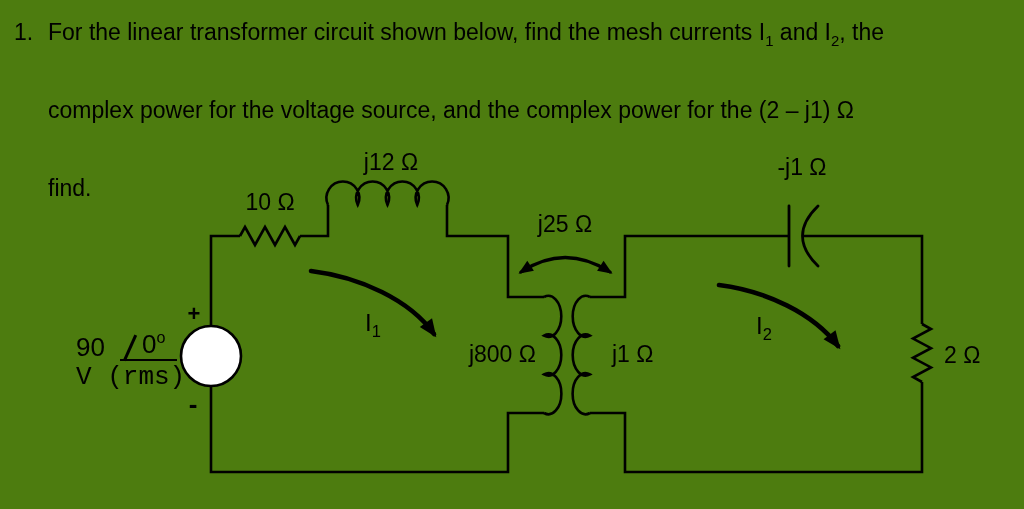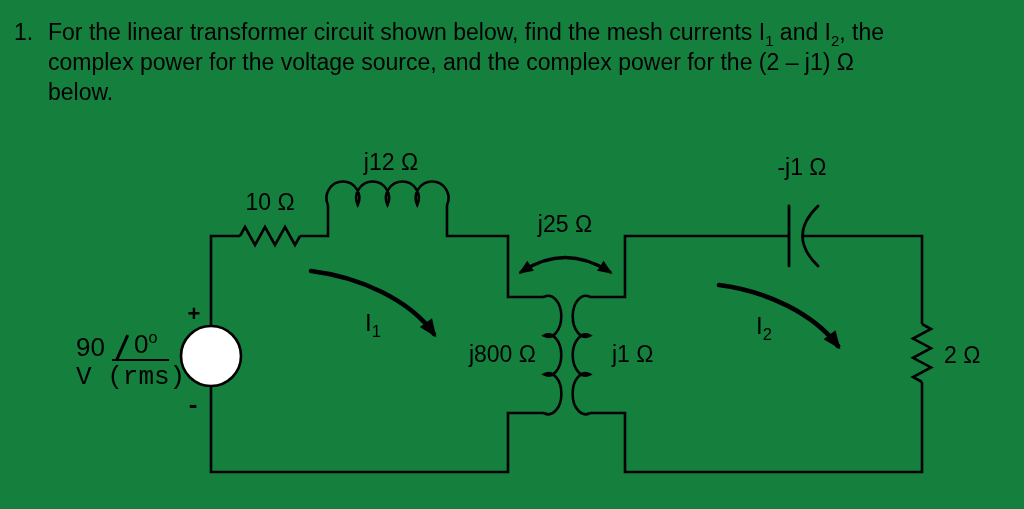--- a/index.html
+++ b/index.html
@@ -1,49 +1,49 @@
 <!DOCTYPE html>
 <html><head>
 <meta charset="utf-8">
 <style>
   html,body{margin:0;padding:0;}
   body{background:#ffffff;}
   .page{
     position:relative;
     width:1024px;height:509px;
-    background:#15803d;
+    background:#4d7c0f;
     font-family:"Liberation Sans", sans-serif;
     color:#000;
     overflow:hidden;
   }
   
   .problem{
     position:absolute;left:14px;top:17px;
     font-size:23px;line-height:30px;
     white-space:nowrap;
     color:#000;
   }
   .pnum{display:inline-block;width:34px;}
-  .indent{padding-left:34px;}
+  .indent{padding-left:34px;margin-top:48px;}
   .problem sub{font-size:0.65em;line-height:0;}
   
   .circuit{position:absolute;left:0;top:0;}
   .wire{fill:none;stroke:#000;stroke-width:2.6px;stroke-linejoin:miter;}
   .plate{fill:none;stroke:#000;stroke-width:2.8px;stroke-linecap:round;}
   .mesh-arrow{fill:none;stroke:#000;stroke-width:4.6px;stroke-linecap:round;}
   .coupling-arrow{fill:none;stroke:#000;stroke-width:3.2px;stroke-linecap:round;}
   .lbl{font-family:"Liberation Sans",sans-serif;font-size:23px;fill:#000;}
   .mesh-lbl{font-family:"Liberation Sans",sans-serif;font-size:24px;fill:#000;}
   .sign{font-family:"Liberation Sans",sans-serif;font-weight:600;fill:#000;}
   
   .source-label{
     position:absolute;left:76px;top:330px;
     font-size:26px;line-height:28px;color:#000;
   }
-  .phasor-row{display:flex;align-items:flex-end;}
+  .phasor-row{display:flex;align-items:flex-end;gap:8px;}
   .angle-notation{
     position:relative;display:inline-block;
     margin-left:7px;
     border-bottom:2.6px solid #000;
     padding:0 12px 1px 22px;
   }
   .angle-notation .slash{
     position:absolute;left:3px;bottom:-1px;
     width:2.6px;height:28px;background:#000;
     transform-origin:bottom left;
@@ -53,21 +53,21 @@
   .unit-line{margin-top:2px;font-family:Liberation Mono, monospace;}
 </style>
 </head>
 <body>
 
 <div class="page">
 
   <div class="problem">
     <div class="pline"><span class="pnum">1.</span><span>For the linear transformer circuit shown below, find the mesh currents </span><span>I</span><sub>1</sub><span> and </span><span>I</span><sub>2</sub><span>, the</span></div>
     <div class="pline indent">complex power for the voltage source, and the complex power for the (2 – j1) Ω</div>
-    <div class="pline indent">below.</div>
+    <div class="pline indent">find.</div>
   </div>
 
   <svg class="circuit" width="1024" height="509" viewBox="0 0 1024 509">
     <defs>
       <marker id="ah-big" markerUnits="userSpaceOnUse" markerWidth="22" markerHeight="20" refX="15" refY="9" orient="auto">
         <path d="M1,1.5 L19,9 L1,16.5 z" fill="#000"></path>
       </marker>
       <marker id="ah-small" markerUnits="userSpaceOnUse" markerWidth="17" markerHeight="15" refX="12" refY="7" orient="auto-start-reverse">
         <path d="M0.5,1 L15,7 L0.5,13 z" fill="#000"></path>
       </marker>

